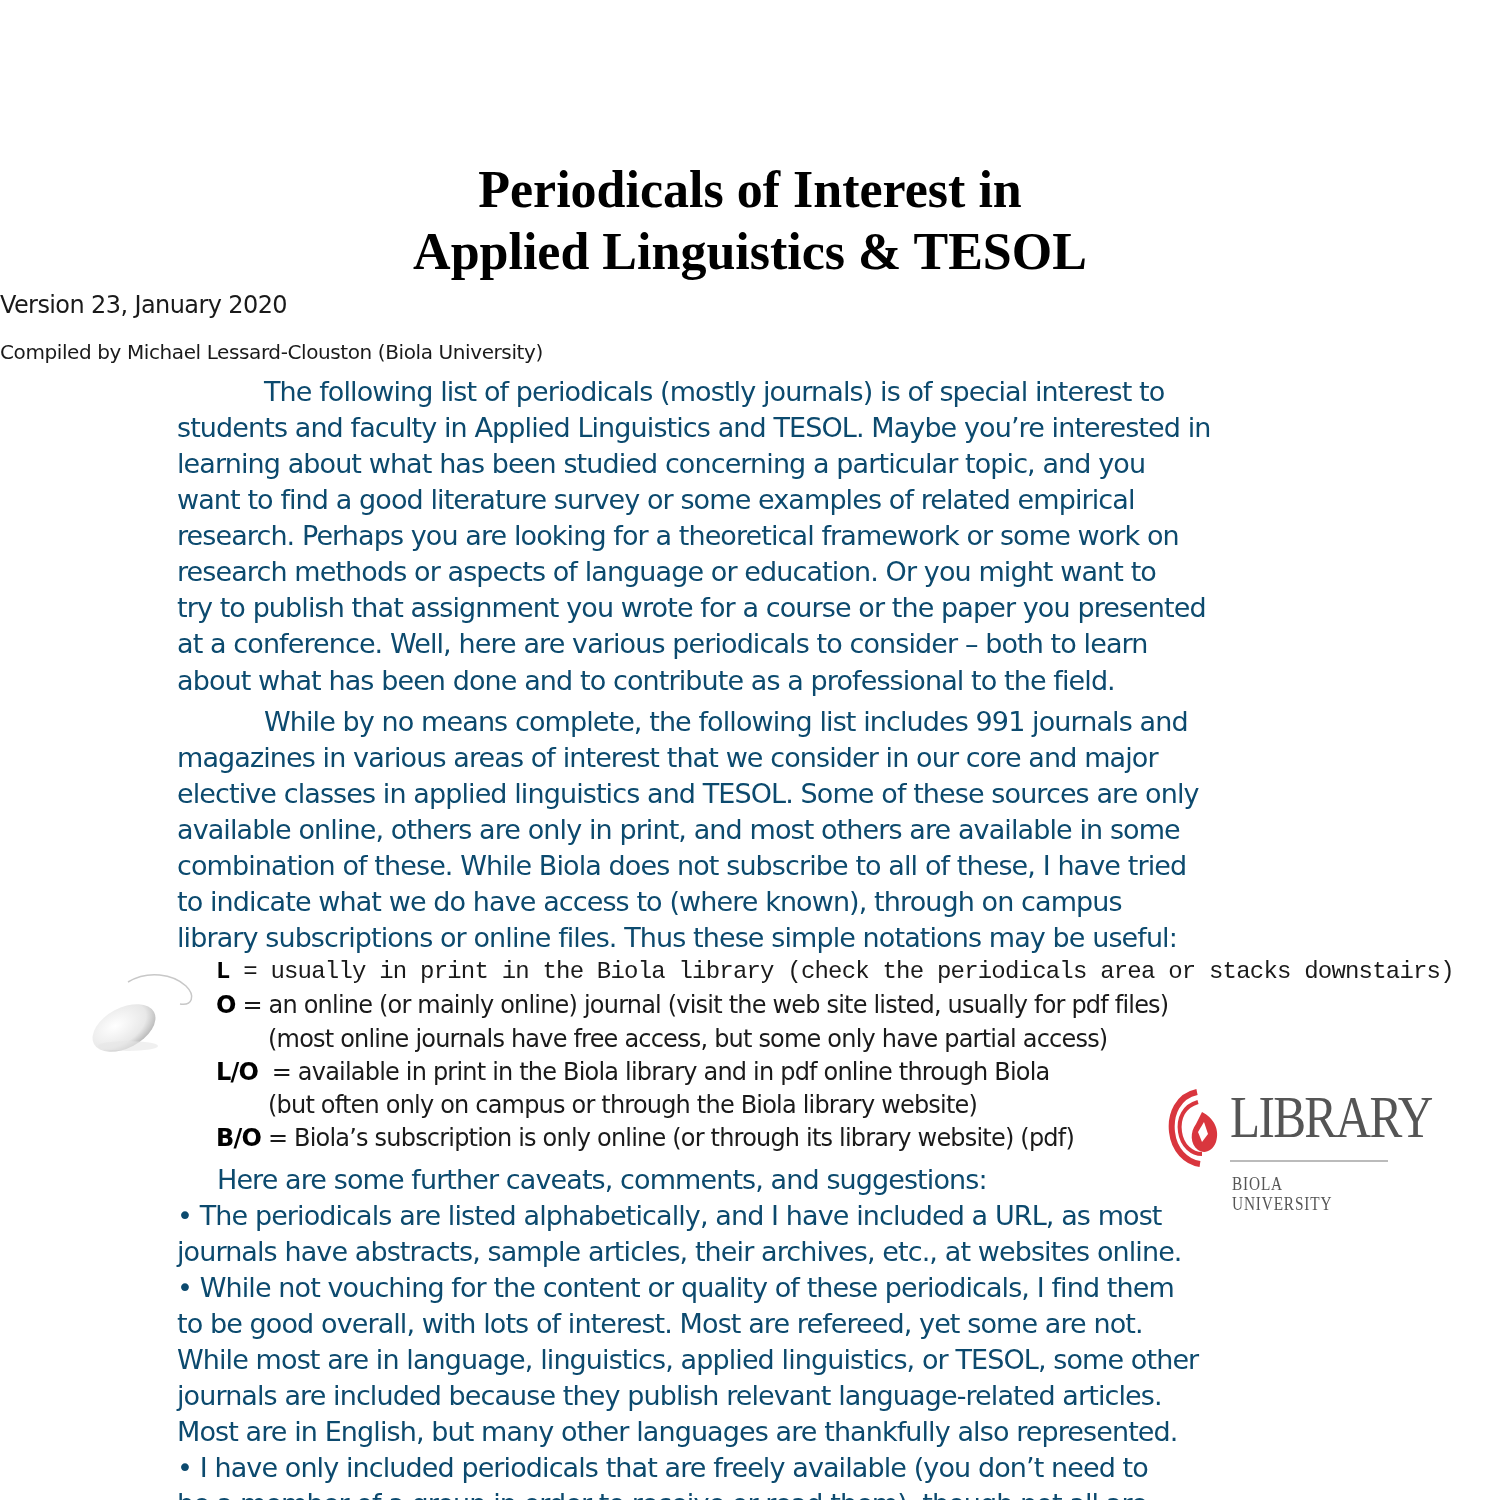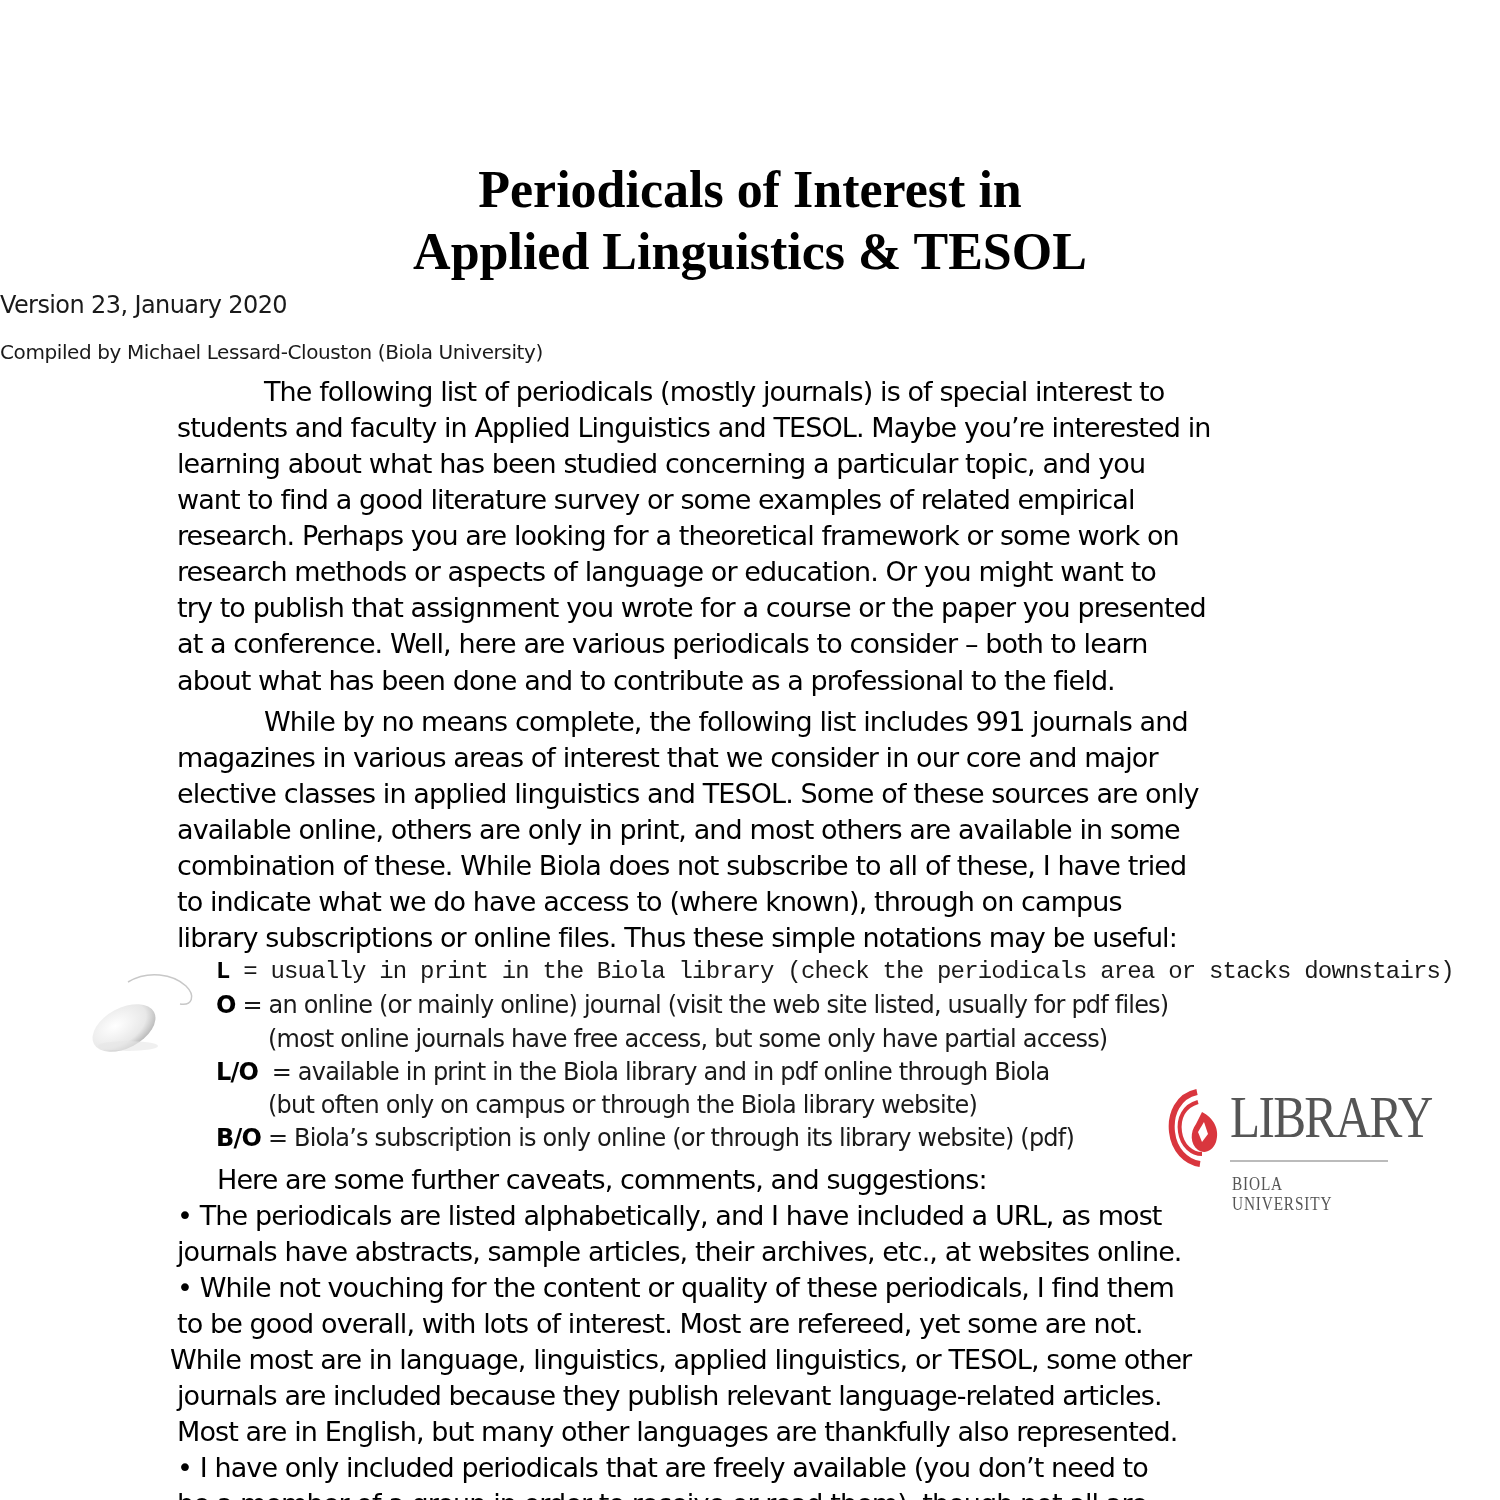--- a/index.html
+++ b/index.html
@@ -13,21 +13,21 @@
       font-family: "Liberation Serif", "DejaVu Serif", serif; font-weight: bold;
       font-size: 52px; line-height: 60px; color: #000;
     }
     .center {
       position: absolute; left: 0; width: 1500px; text-align: left;
       font-family: "DejaVu Sans", "Liberation Sans", sans-serif; color: #1a1a1a;
     }
     .line {
       position: absolute; white-space: nowrap;
       font-family: "DejaVu Sans", "Liberation Sans", sans-serif;
-      font-size: 27px; line-height: 34px; color: #000000;
+      font-size: 27px; line-height: 34px; color: #0c4a6e;
       letter-spacing: -0.9px;
     }
     .leg {
       position: absolute; white-space: nowrap;
       font-family: "DejaVu Sans", "Liberation Sans", sans-serif;
       font-size: 24px; line-height: 30px; color: #1a1a1a; letter-spacing: -0.8px;
     }
     .leg b { font-weight: bold; color: #000; }
     .mouse { position: absolute; left: 88px; top: 968px; width: 115px; height: 95px; }
     .logo { position: absolute; left: 1168px; top: 1082px; width: 225px; height: 115px; }
@@ -121,20 +121,20 @@
     <div class="logo-rule"></div>
     <div class="logo-sub">BIOLA UNIVERSITY</div>
   </div>
 
   <div>
     <div class="line" style="left:217px; top:1163px;">Here are some further caveats, comments, and suggestions:</div>
     <div class="line" style="left:177px; top:1199px;">• The periodicals are listed alphabetically, and I have included a URL, as most</div>
     <div class="line" style="left:177px; top:1235px;">journals have abstracts, sample articles, their archives, etc., at websites online.</div>
     <div class="line" style="left:177px; top:1271px;">• While not vouching for the content or quality of these periodicals, I find them</div>
     <div class="line" style="left:177px; top:1307px;">to be good overall, with lots of interest. Most are refereed, yet some are not.</div>
-    <div class="line" style="left:170px; top:1343px;text-align:right;">While most are in language, linguistics, applied linguistics, or TESOL, some other</div>
+    <div class="line" style="left:177px; top:1343px;text-align:right;">While most are in language, linguistics, applied linguistics, or TESOL, some other</div>
     <div class="line" style="left:177px; top:1379px;">journals are included because they publish relevant language-related articles.</div>
     <div class="line" style="left:177px; top:1415px;">Most are in English, but many other languages are thankfully also represented.</div>
     <div class="line" style="left:177px; top:1451px;">• I have only included periodicals that are freely available (you don’t need to</div>
     <div class="line" style="left:177px; top:1487px;">be a member of a group in order to receive or read them), though not all are</div>
   </div>
 
 </div>
 
 </body></html>

